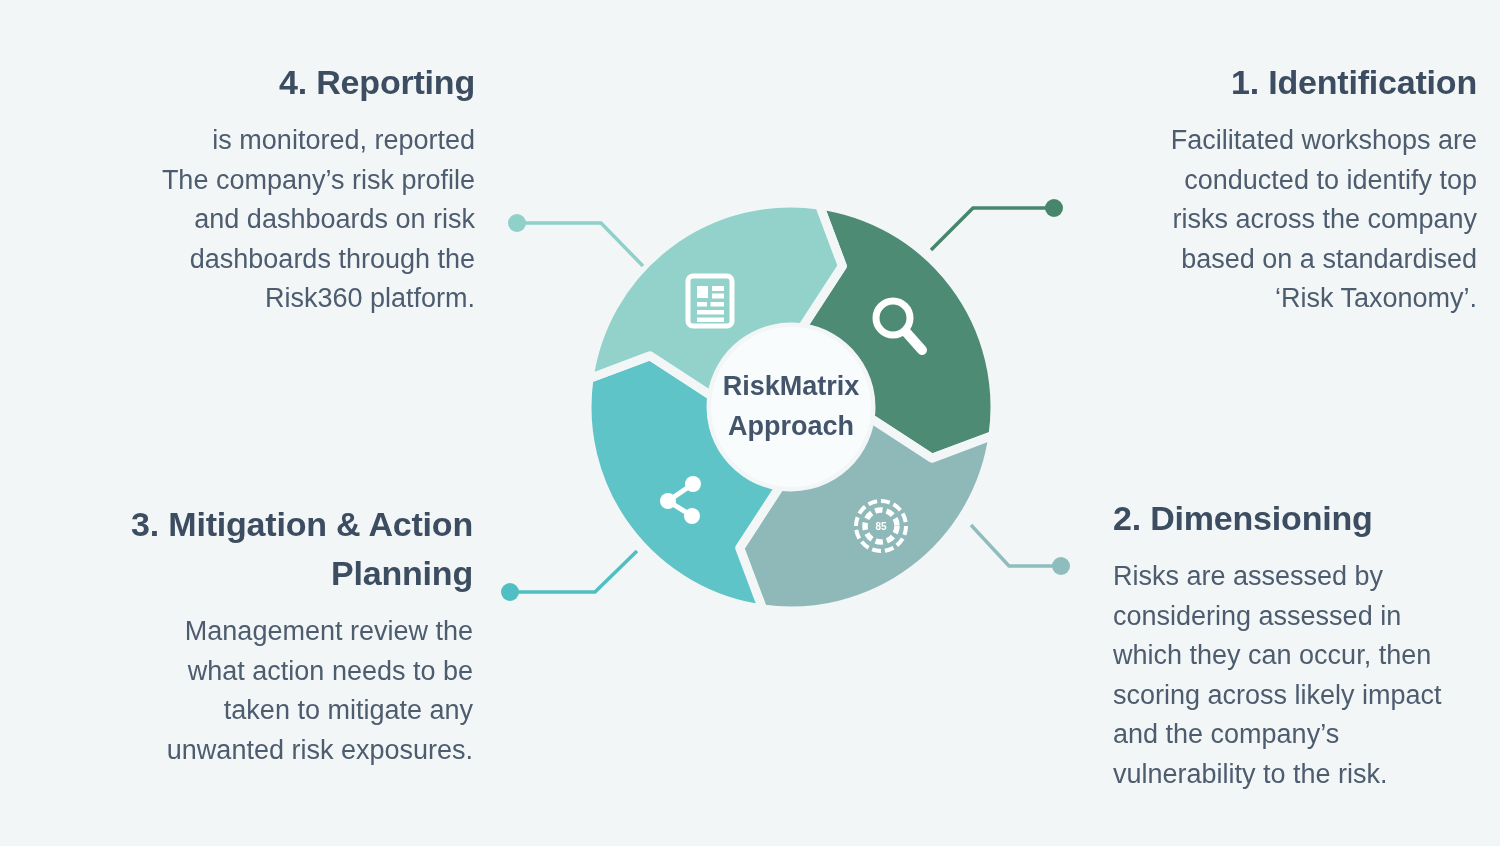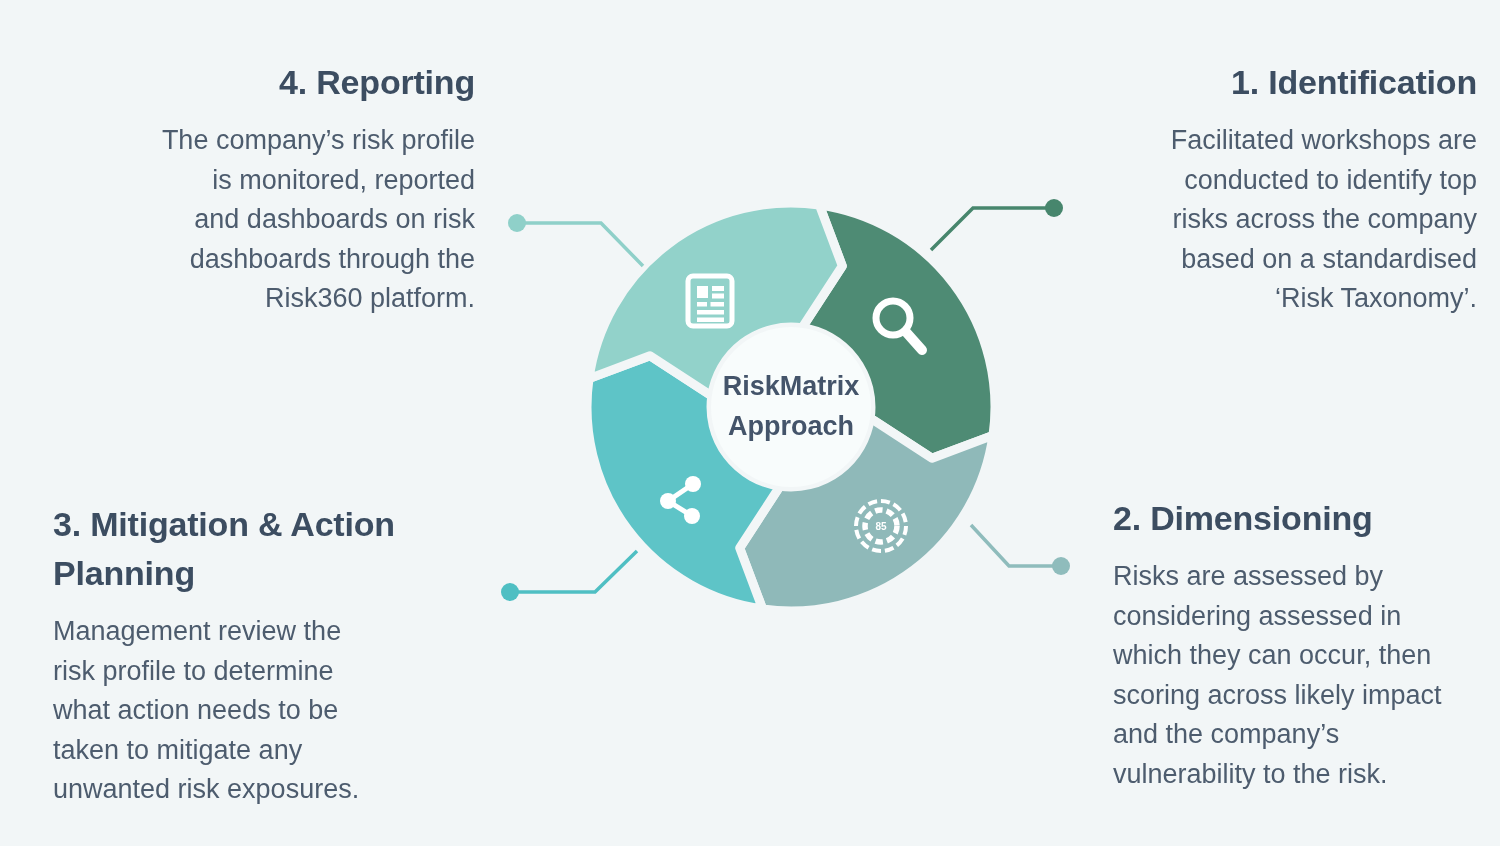--- a/index.html
+++ b/index.html
@@ -6,21 +6,21 @@
   html,body{margin:0;padding:0;}
   body{background:var(--background-color,#F2F6F7);font-family:"Liberation Sans",sans-serif;}
   .canvas{position:relative;width:1500px;height:846px;background:var(--background-color,#F2F6F7);overflow:hidden;}
   .diagram-svg{position:absolute;left:0;top:0;}
 
   .step-block{position:absolute;}
   .step-title{font-size:34px;font-weight:700;line-height:49px;color:var(--heading-color,#3C4D61);letter-spacing:-0.2px;}
   .step-body{margin-top:14px;font-size:27px;line-height:39.5px;color:var(--body-color,#4D5C6E);}
   .step-reporting{left:100px;top:58px;width:375px;text-align:right;}
   .step-identification{left:1097px;top:58px;width:380px;text-align:right;}
-  .step-mitigation{left:53px;top:500px;width:420px;}
+  .step-mitigation{left:53px;top:500px;width:420px;text-align:right;}
   .step-dimensioning{left:1097px;top:494px;width:390px;text-align:left;margin-left:16px;}
 
   .center-label{position:absolute;left:641px;top:366px;width:300px;text-align:center;
     font-size:27px;font-weight:700;line-height:40px;color:var(--center-text-color,#44546A);}
 
   svg g[data-name$="icon"]{color:var(--icon-color,#FFFFFF);}
   .gauge-num{font-family:"Liberation Sans",sans-serif;font-weight:700;}
 </style>
 </head>
 <body>
@@ -86,22 +86,22 @@
   <div class="center-label" data-name="center-label">
     <div data-name="center-label-line1">RiskMatrix</div>
     <div data-name="center-label-line2">Approach</div>
   </div>
 
   <div class="step-block step-reporting" data-name="step-reporting">
     <div class="step-title" data-name="step-reporting-title">
       <div>4. Reporting</div>
     </div>
     <div class="step-body" data-name="step-reporting-body">
+      <div>is monitored, reported</div>
       <div>The company’s risk profile</div>
-      <div>is monitored, reported</div>
       <div>and dashboards on risk</div>
       <div>dashboards through the</div>
       <div>Risk360 platform.</div>
     </div>
   </div>
 
   <div class="step-block step-identification" data-name="step-identification">
     <div class="step-title" data-name="step-identification-title">
       <div>1. Identification</div>
     </div>
@@ -114,21 +114,20 @@
     </div>
   </div>
 
   <div class="step-block step-mitigation" data-name="step-mitigation">
     <div class="step-title" data-name="step-mitigation-title">
       <div>3. Mitigation &amp; Action</div>
       <div>Planning</div>
     </div>
     <div class="step-body" data-name="step-mitigation-body">
       <div>Management review the</div>
-      <div>risk profile to determine</div>
       <div>what action needs to be</div>
       <div>taken to mitigate any</div>
       <div>unwanted risk exposures.</div>
     </div>
   </div>
 
   <div class="step-block step-dimensioning" data-name="step-dimensioning">
     <div class="step-title" data-name="step-dimensioning-title">
       <div>2. Dimensioning</div>
     </div>

